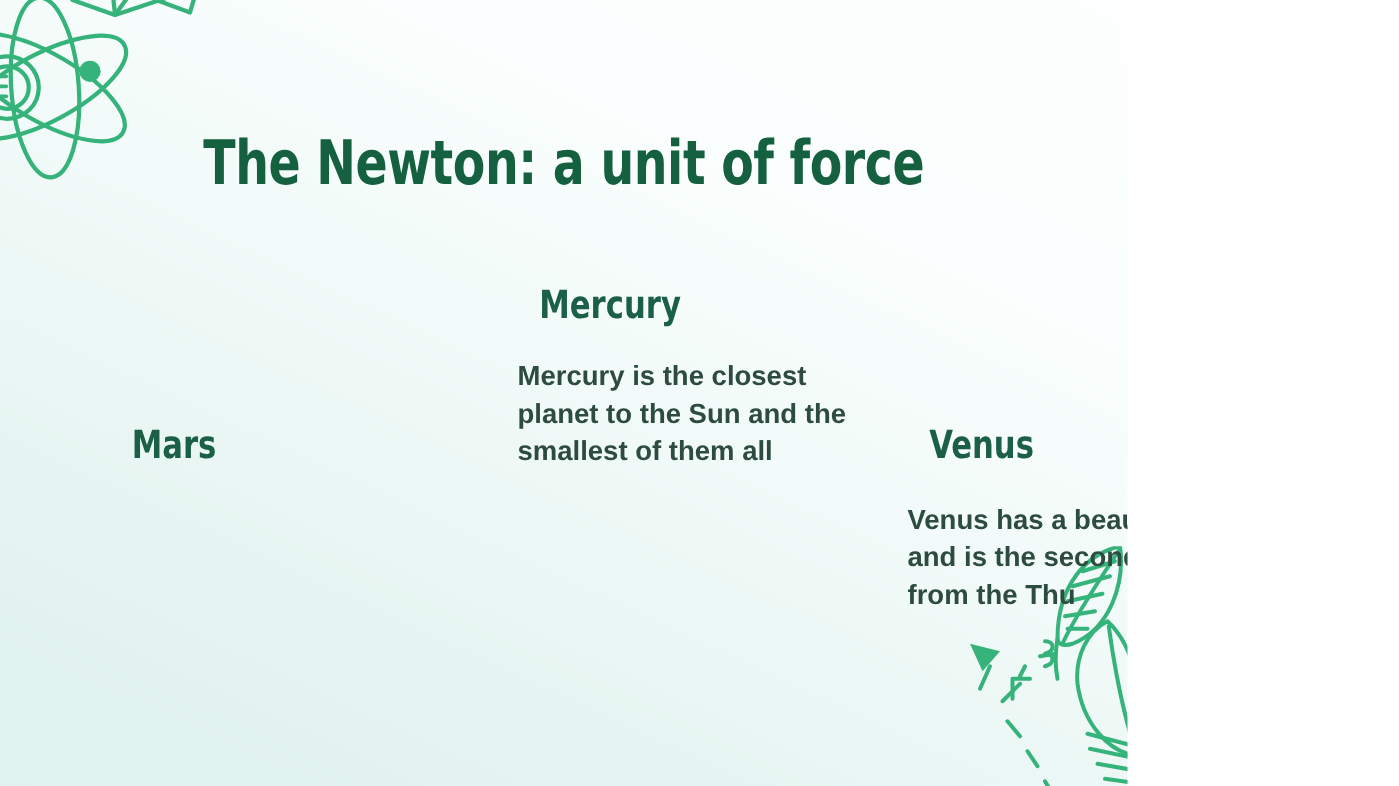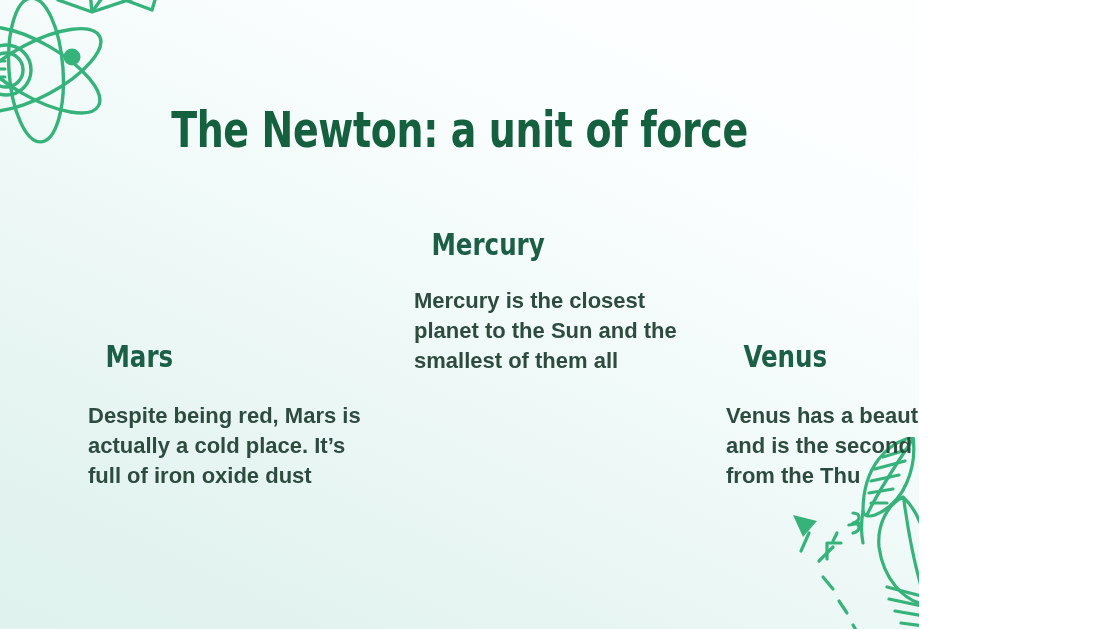--- a/index.html
+++ b/index.html
@@ -7,21 +7,20 @@
     padding: 0;
     background: #ffffff;
   }
   #slide {
     position: relative;
     width: 902px;
     height: 629px;
     overflow: hidden;
     background: linear-gradient(205deg, #fdffff 0%, #fbfefe 24%, #f2fbf9 46%, #e9f6f3 68%, #e2f3ef 86%, #dff2ee 100%);
     font-family: "Liberation Sans", sans-serif;
-    padding-left: 17px;
   }
 
   
   .deco {
     position: absolute;
     pointer-events: none;
   }
   .deco-tl {
     left: -38px;
     top: -34px;
@@ -141,21 +140,20 @@
 
       <path d="M26 114 L34 96"></path>
     </g>
     <path d="M18 78 L42 84 L28 100 Z" fill="#35b37a"></path>
   </svg>
 
   <h1 class="title">The Newton: a unit of force</h1>
 
   <div class="col col-mars">
     <h2 class="planet-name">Mars</h2>
-    <p class="planet-desc">Despite being red, Mars is actually a cold place. It’s full of iron oxide dust</p>
   </div>
 
   <div class="col col-merc">
     <h2 class="planet-name">Mercury</h2>
     <p class="planet-desc">Mercury is the closest planet to the Sun and the smallest of them all</p>
   </div>
 
   <div class="col col-venus">
     <h2 class="planet-name">Venus</h2>
     <p class="planet-desc">Venus has a beautiful name and is the second planet from the Thu</p>

